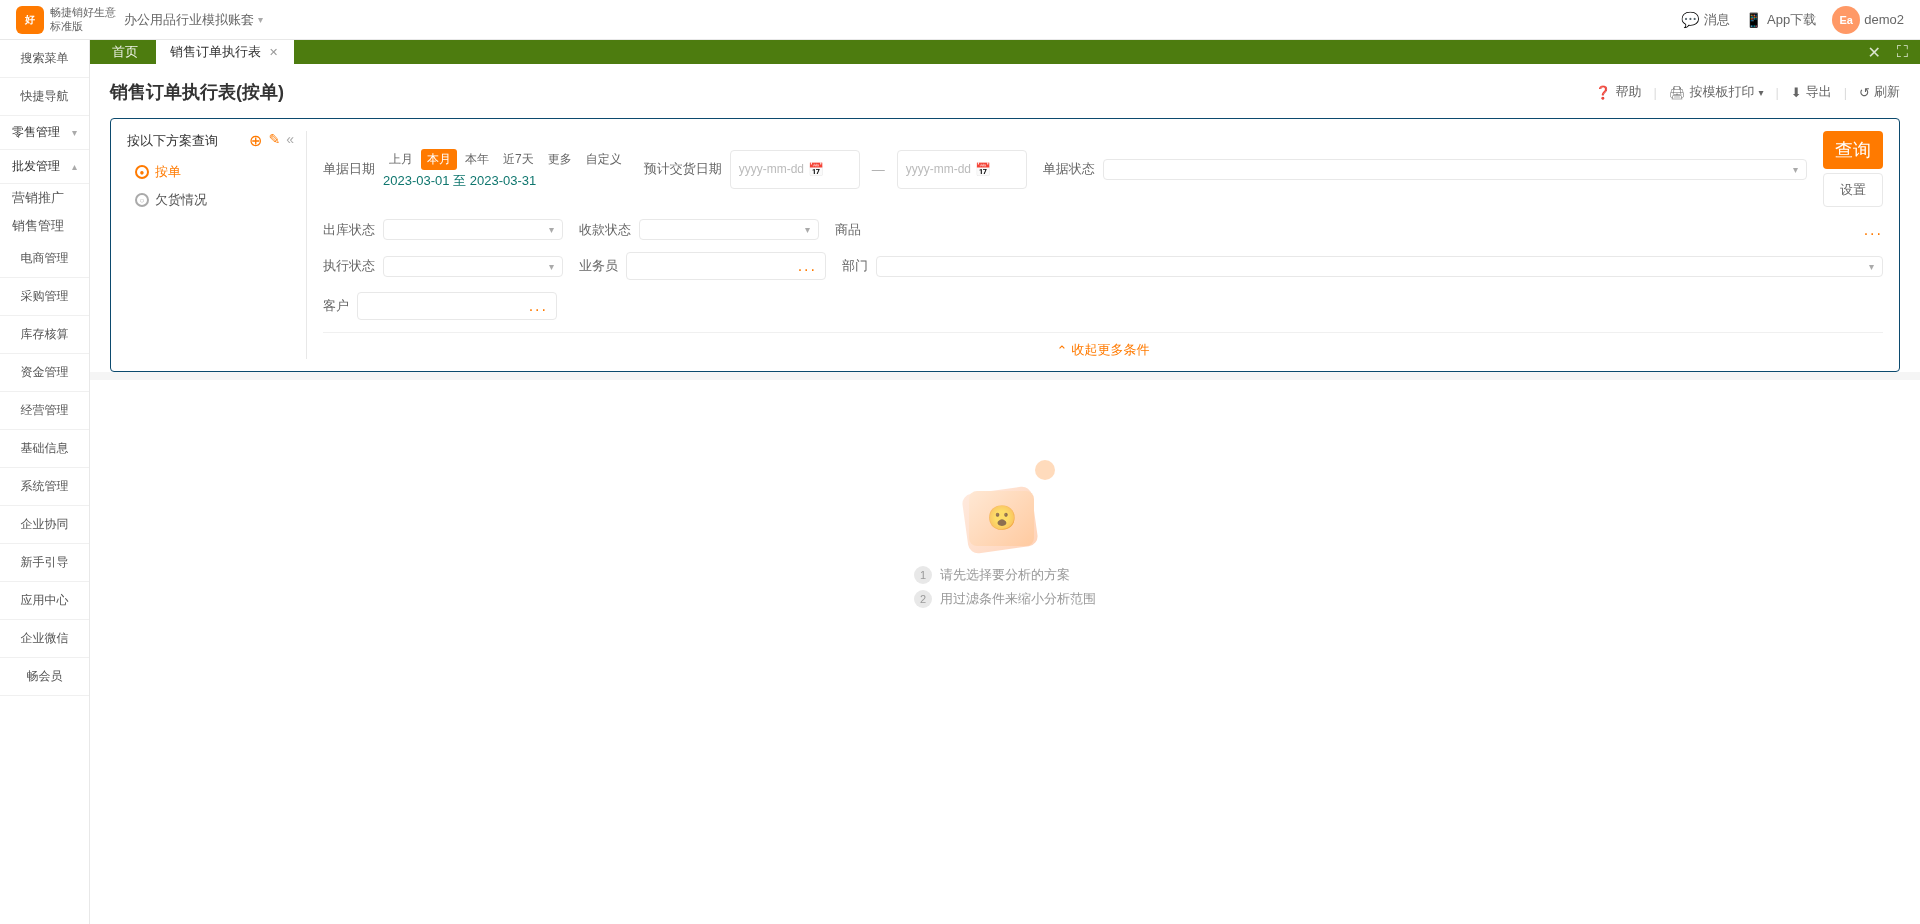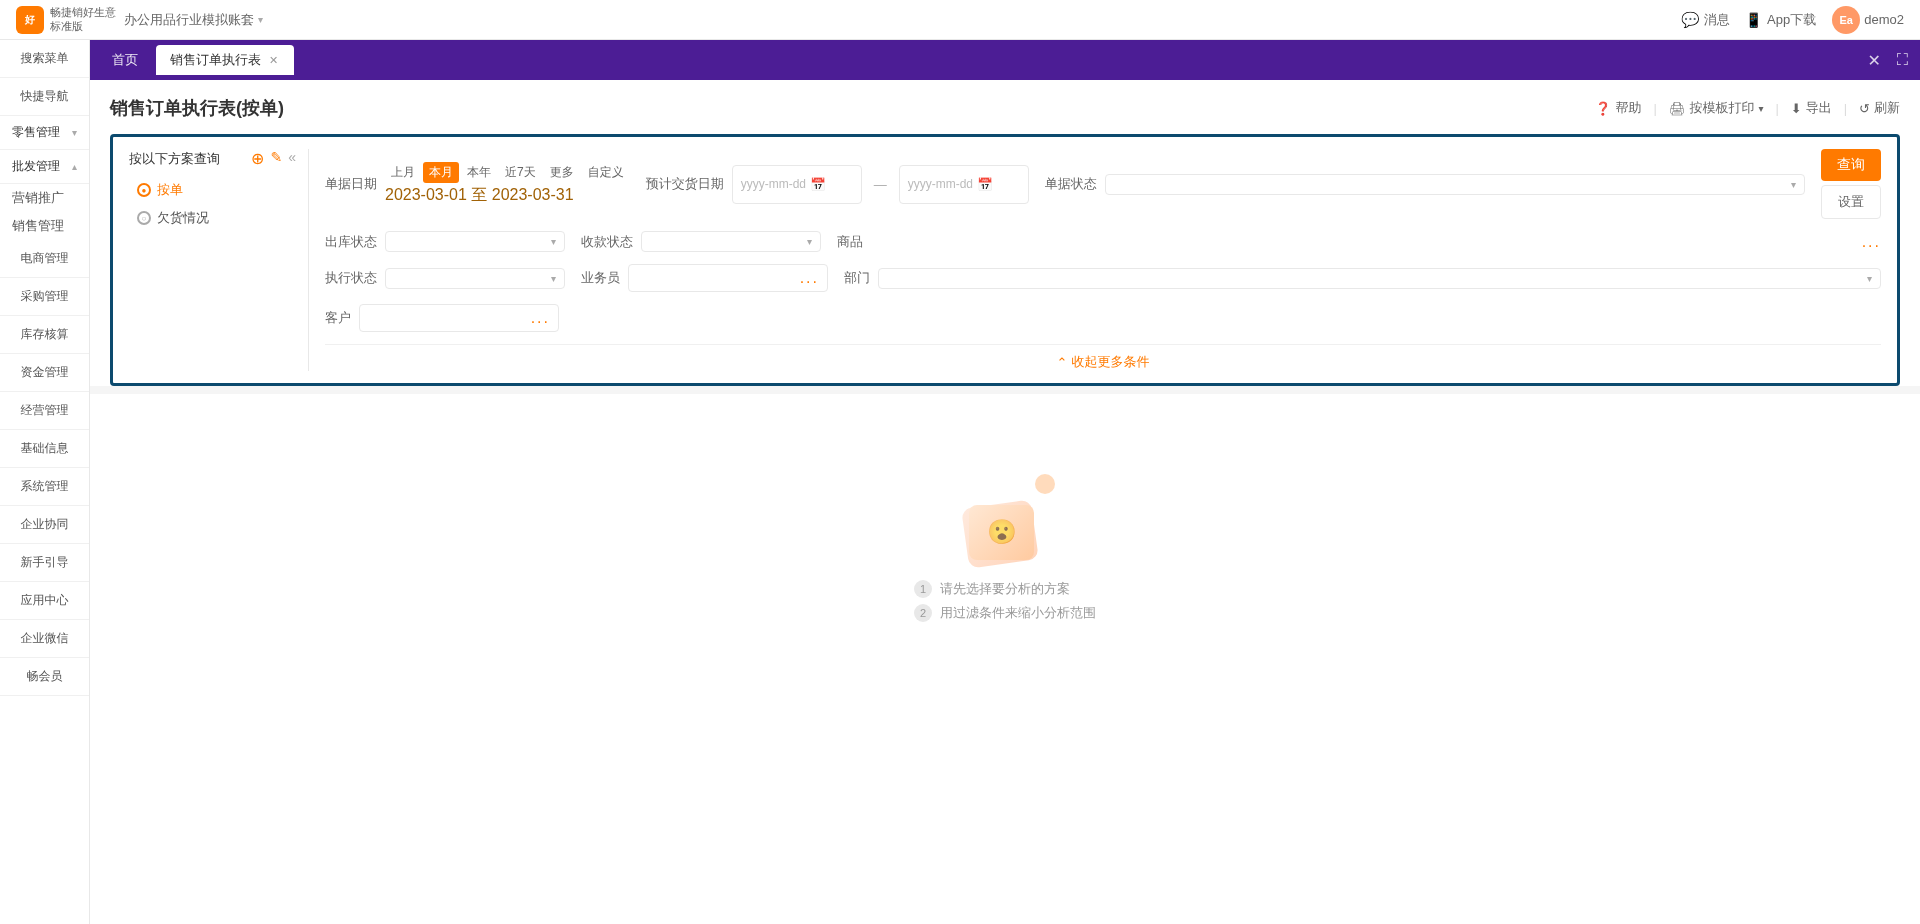--- a/index.html
+++ b/index.html
@@ -25,76 +25,76 @@
     .sidebar-section { padding: 8px 12px; font-size: 12px; color: #333; display: flex; align-items: center; justify-content: space-between; cursor: pointer; border-bottom: 1px solid #f0f0f0; }
     .sidebar-section .arrow { color: #aaa; font-size: 10px; }
     .dot-icon { width: 14px; height: 14px; border-radius: 50%; border: 2px solid; display: flex; align-items: center; justify-content: center; font-size: 8px; flex-shrink: 0; }
     .dot-orange { border-color: #ff7a00; color: #ff7a00; }
     .dot-gray { border-color: #aaa; color: #aaa; }
 
     
     .content-area { flex: 1; display: flex; flex-direction: column; overflow: hidden; }
 
     
-    .tab-bar { height: 40px; background: #4c1d95; display: flex; align-items: center; padding: 0 8px; gap: 4px; flex-shrink: 0; }
+    .tab-bar { height: 24px; background: #4d7c0f; display: flex; align-items: center; padding: 0 8px; gap: 4px; flex-shrink: 0; }
     .tab-item { padding: 6px 14px; border-radius: 4px 4px 0 0; font-size: 13px; cursor: pointer; display: flex; align-items: center; gap: 6px; color: rgba(255,255,255,0.8); }
     .tab-item.active { background: #fff; color: #333; border-radius: 4px 4px 0 0; }
     .tab-close { font-size: 11px; color: #999; cursor: pointer; padding: 0 2px; }
     .tab-home { color: rgba(255,255,255,0.9); }
     .tab-bar-right { margin-left: auto; display: flex; gap: 8px; }
     .tab-bar-btn { color: rgba(255,255,255,0.8); cursor: pointer; font-size: 16px; padding: 4px; }
 
     
     .page-content { flex: 1; overflow-y: auto; background: #f5f5f5; }
     .page-inner { background: #fff; margin: 0; padding: 16px 20px; min-height: 100%; }
 
     
     .page-header { display: flex; align-items: center; justify-content: space-between; margin-bottom: 14px; }
     .page-title { font-size: 18px; font-weight: bold; color: #333; }
     .page-header-actions { display: flex; align-items: center; gap: 12px; }
     .header-action-btn { display: flex; align-items: center; gap: 4px; color: #666; font-size: 13px; cursor: pointer; }
     .separator { color: #ddd; }
 
     
-    .filter-area { background: #fff; border: 3px solid #0c4a6e; border-radius: 4px; padding: 12px 16px; }
+    .filter-area { background: #fff; border: 1px solid #0c4a6e; border-radius: 4px; padding: 12px 16px; }
     .filter-layout { display: flex; gap: 0; }
     .filter-left-panel { width: 180px; border-right: 1px solid #e8e8e8; padding-right: 12px; flex-shrink: 0; }
     .filter-left-header { display: flex; align-items: center; justify-content: space-between; margin-bottom: 8px; }
     .filter-left-title { font-size: 13px; color: #333; }
     .filter-left-icons { display: flex; gap: 6px; }
     .filter-left-icons span { cursor: pointer; color: #ff7a00; font-size: 14px; }
     .filter-sub-items { padding-left: 4px; }
     .filter-sub-item { display: flex; align-items: center; gap: 6px; padding: 5px 4px; cursor: pointer; font-size: 13px; color: #555; border-radius: 3px; }
     .filter-sub-item.active { color: #ff7a00; }
 
     
     .filter-right-panel { flex: 1; padding-left: 16px; }
     .filter-row { display: flex; align-items: center; gap: 16px; margin-bottom: 12px; flex-wrap: wrap; }
     .filter-item { display: flex; align-items: center; gap: 8px; }
     .filter-label { color: #666; font-size: 13px; white-space: nowrap; }
     .date-quick-btns { display: flex; gap: 2px; }
     .date-quick-btn { padding: 2px 6px; border-radius: 3px; font-size: 12px; cursor: pointer; color: #666; border: none; background: none; }
     .date-quick-btn.active { background: #ff7a00; color: #fff; border-radius: 3px; }
-    .date-range-text { font-size: 16px; color: #a16207; }
+    .date-range-text { font-size: 13px; color: #0f766e; }
 
     .filter-select { display: flex; align-items: center; border: 1px solid #e8e8e8; border-radius: 4px; padding: 4px 8px; min-width: 180px; cursor: pointer; background: #fff; justify-content: space-between; }
     .filter-select-placeholder { color: #bbb; font-size: 13px; }
     .filter-select-arrow { color: #aaa; font-size: 10px; }
     .filter-dots { color: #ff7a00; cursor: pointer; font-size: 16px; letter-spacing: 2px; }
 
     .date-input { border: 1px solid #e8e8e8; border-radius: 4px; padding: 11px 8px; font-size: 13px; color: #bbb; display: flex; align-items: center; gap: 4px; min-width: 130px; cursor: pointer; }
     .date-cal-icon { color: #ff7a00; font-size: 13px; }
     .date-separator { color: #aaa; margin: 0 4px; }
 
     .single-state-select { display: flex; align-items: center; border: 1px solid #e8e8e8; border-radius: 4px; padding: 4px 8px; min-width: 340px; cursor: pointer; background: #fff; justify-content: space-between; }
 
     .collapse-btn { display: flex; align-items: center; justify-content: center; gap: 4px; color: #ff7a00; font-size: 13px; cursor: pointer; margin-top: 4px; }
 
     
-    .action-btn-primary { background: #ff7a00; color: #fff; border: none; border-radius: 4px; padding: 7px 4px; font-size: 14px; cursor: pointer; }
+    .action-btn-primary { background: #ff7a00; color: #fff; border: none; border-radius: 4px; padding: 7px 4px; font-size: 18px; cursor: pointer; }
     .action-btn-secondary { background: #fff; color: #666; border: 1px solid #e8e8e8; border-radius: 4px; padding: 7px 16px; font-size: 13px; cursor: pointer; }
 
     
     .empty-state { display: flex; flex-direction: column; align-items: center; justify-content: center; padding: 80px 0; gap: 16px; }
     .empty-hints { display: flex; flex-direction: column; gap: 6px; }
     .empty-hint { display: flex; align-items: center; gap: 8px; color: #999; font-size: 13px; }
     .hint-num { width: 18px; height: 18px; border-radius: 50%; background: #e8e8e8; display: flex; align-items: center; justify-content: center; font-size: 11px; color: #999; flex-shrink: 0; }
 
     
     .divider { height: 8px; background: #f5f5f5; margin: 0 -20px; }

